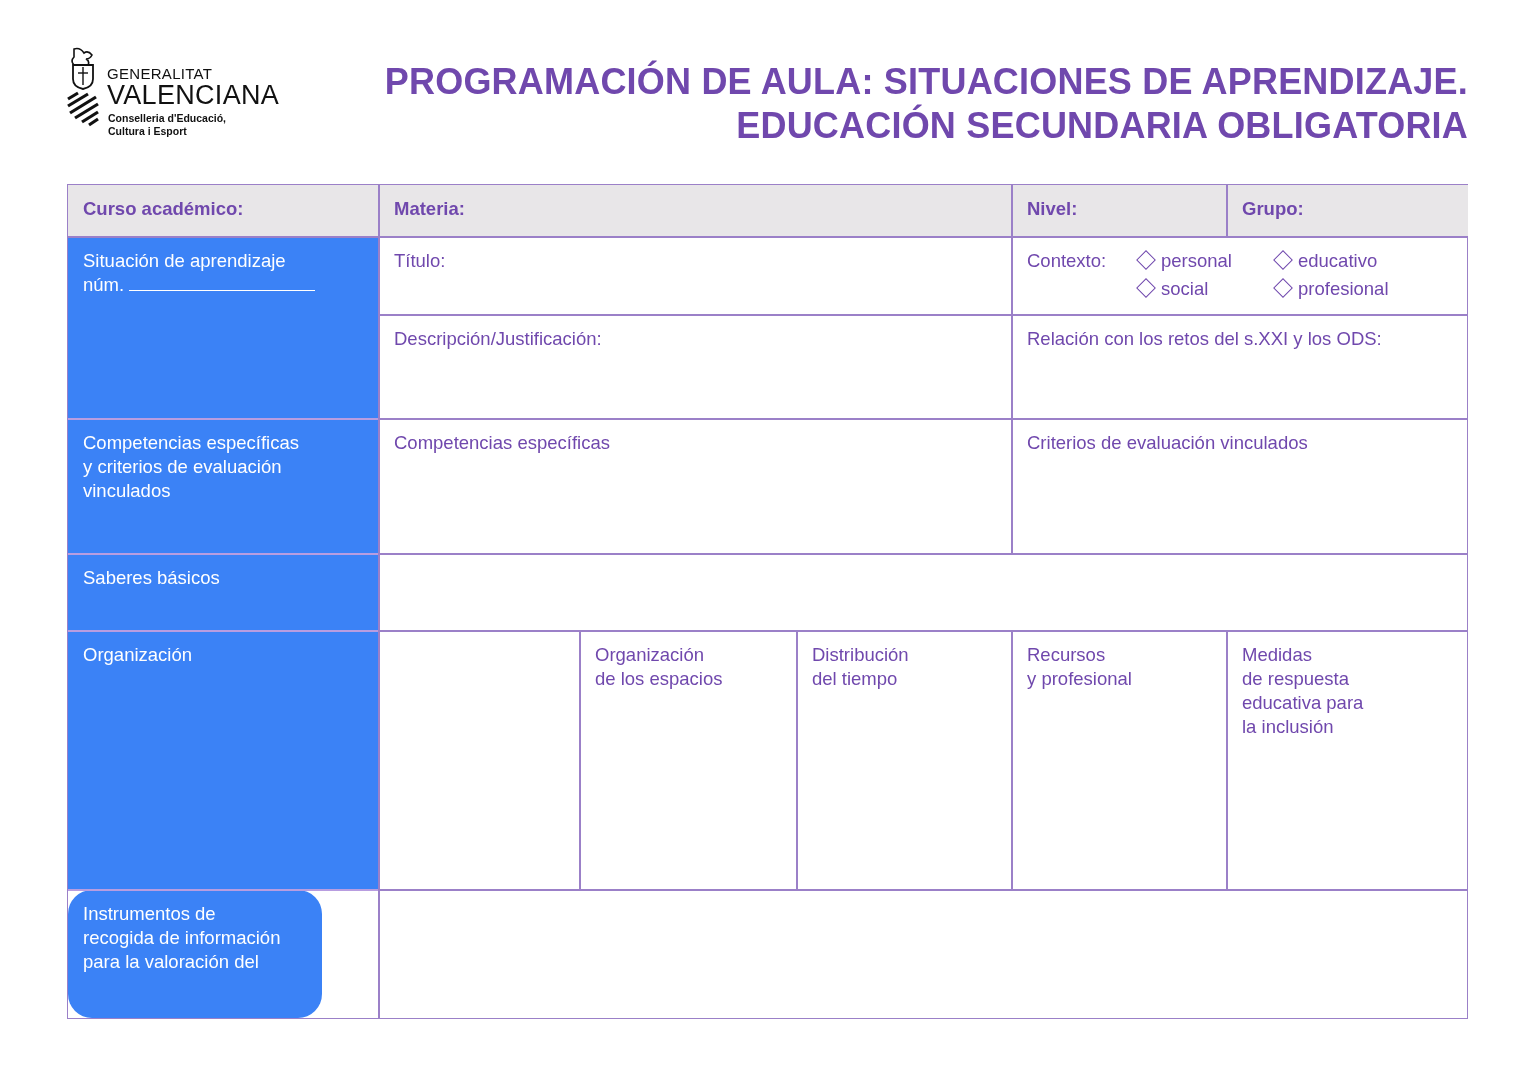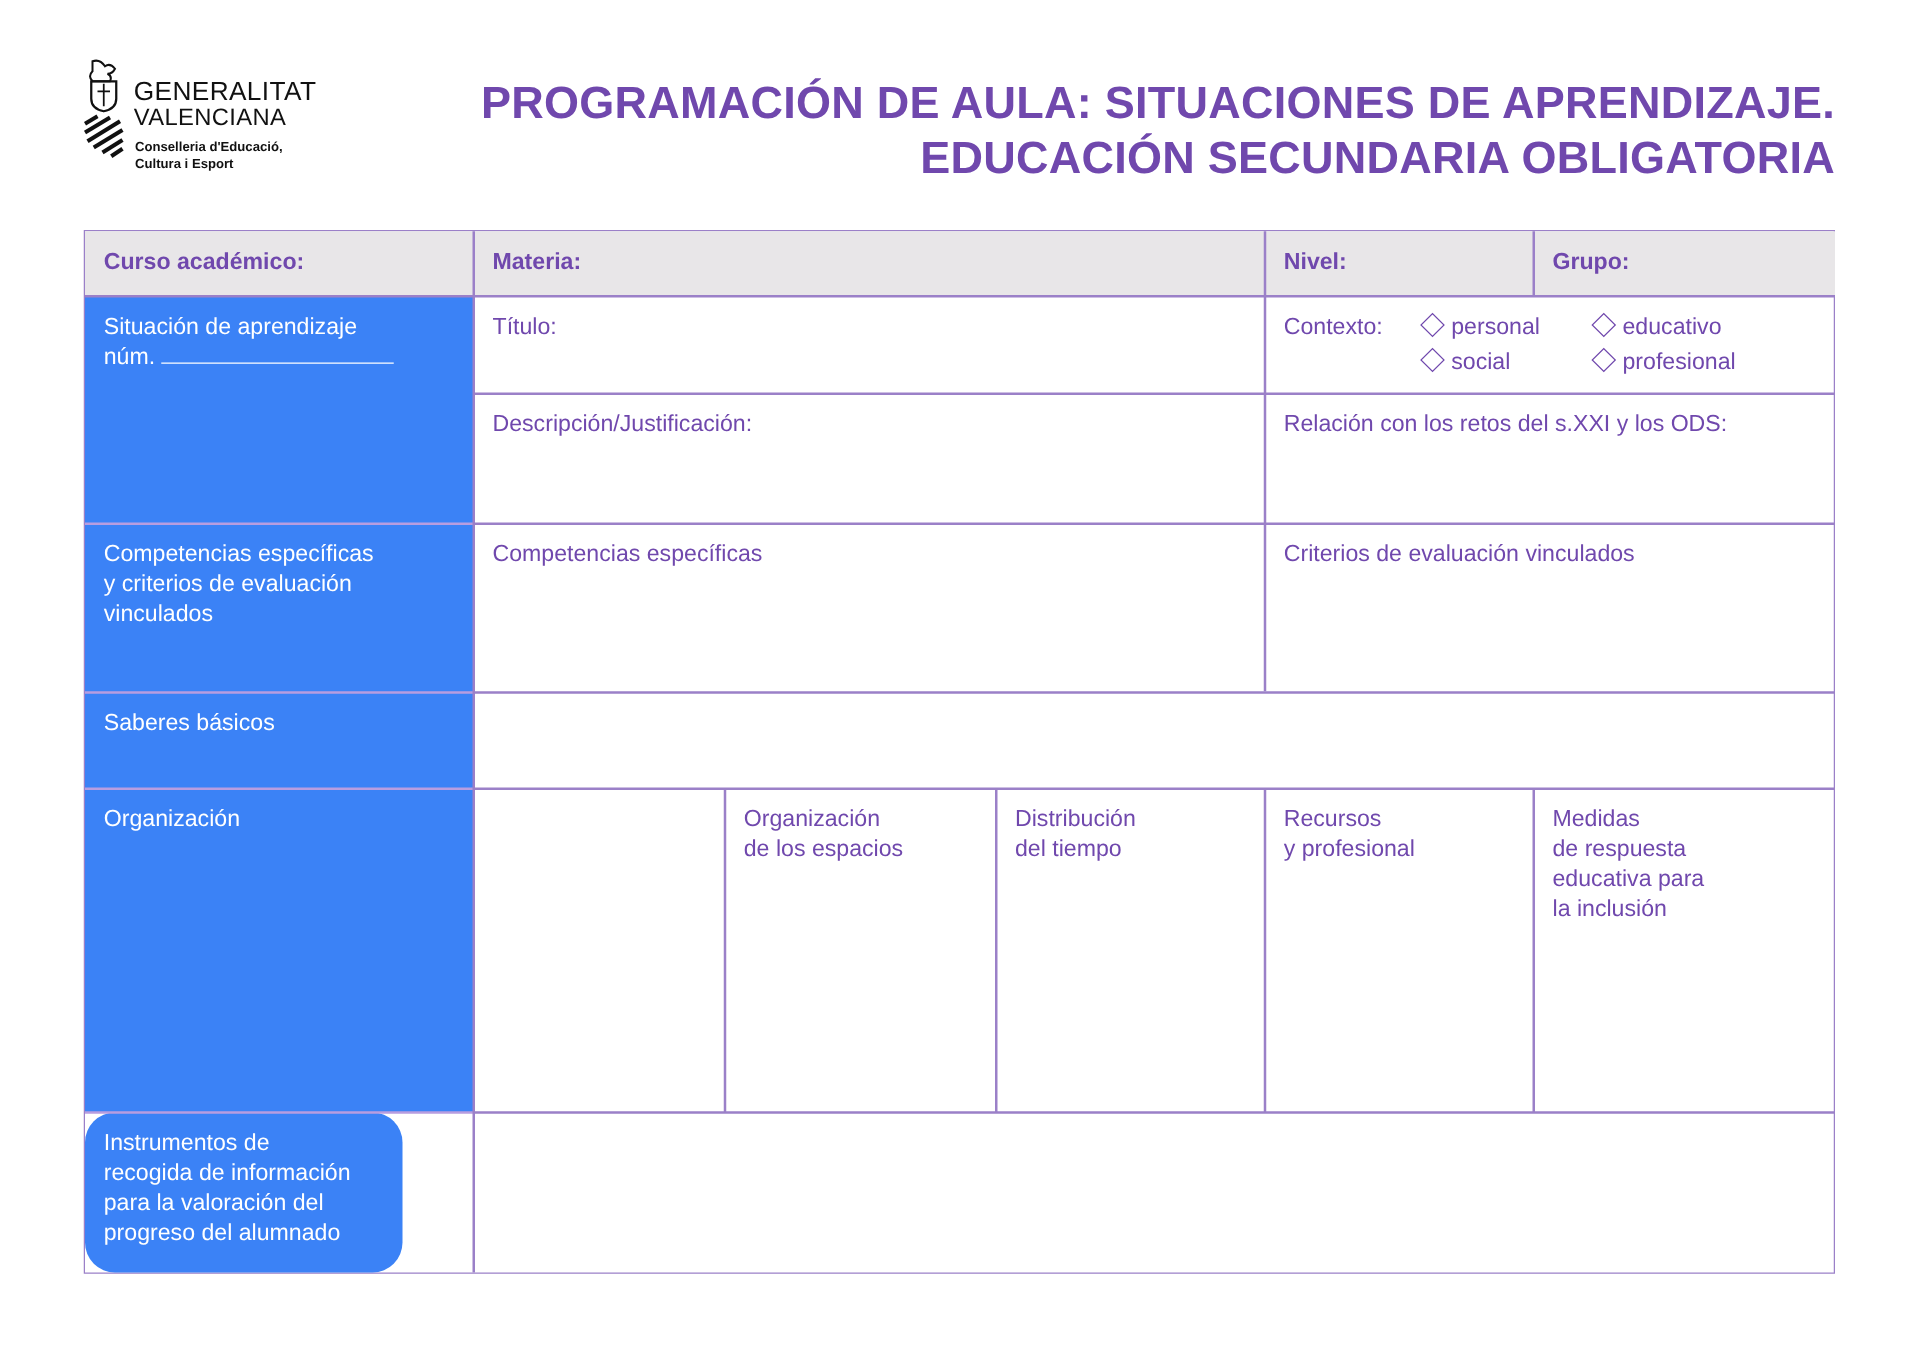--- a/index.html
+++ b/index.html
@@ -2,22 +2,22 @@
 <html><head>
 <meta charset="utf-8">
 <style>
   html, body { margin:0; padding:0; }
   body {
     width:1536px; height:1086px; background:#ffffff; position:relative; overflow:hidden;
     font-family:"Liberation Sans", "DejaVu Sans", sans-serif; color:#7048ad;
   }
   .logo { position:absolute; left:66px; top:47px; width:200px; height:95px; }
   .logo-shield { position:absolute; left:0; top:0; width:34px; height:80px; }
-  .logo-text1 { position:absolute; left:41px; top:16px; font-size:21px; letter-spacing:0.3px; color:#111; line-height:22px; }
-  .logo-text2 { position:absolute; left:41px; top:37px; font-size:19px; letter-spacing:0.3px; color:#111; line-height:22px; }
+  .logo-text1 { position:absolute; left:41px; top:16px; font-size:15px; letter-spacing:0.3px; color:#111; line-height:22px; }
+  .logo-text2 { position:absolute; left:41px; top:37px; font-size:27px; letter-spacing:0.3px; color:#111; line-height:22px; }
   .logo-sub { position:absolute; left:42px; top:65px; font-size:10.5px; font-weight:bold; color:#111; line-height:13px; }
   .title { position:absolute; right:68px; top:60px; text-align:right; font-size:36px; font-weight:bold; color:#7048ad; line-height:44px; letter-spacing:0.2px; }
 
   .grid { position:absolute; left:67px; top:184px; width:1401px; height:835px; border:1.5px solid #9b80c8; box-sizing:border-box; }
   .cell { position:absolute; box-sizing:border-box; padding:12px 15px; font-size:18.5px; line-height:24px; color:#7048ad; }
   .hdr { background:#e8e6e8; font-weight:bold; }
   .side { background:#3b82f6; color:#ffffff; font-weight:normal; }
   .vl { position:absolute; width:1.5px; background:#9b80c8; }
   .hl { position:absolute; height:1.5px; background:#9b80c8; }
   .hl-w { position:absolute; height:1.5px; background:#b89de0; }
@@ -83,21 +83,20 @@
   <div class="cell side" style="left:0;top:369px;width:311px;height:77px;">
     <div>Saberes básicos</div>
   </div>
   <div class="cell side" style="left:0;top:446px;width:311px;height:259px;">
     <div>Organización</div>
   </div>
   <div class="cell side" style="left:0;top:705px;width:254px;height:128px;border-radius:24px;">
     <div>Instrumentos de</div>
     <div>recogida de información</div>
     <div>para la valoración del</div>
-    <div>progreso del alumnado</div>
   </div>
 
   <div class="hl-w" style="left:0;top:233px;width:311px;"></div>
   <div class="hl-w" style="left:0;top:368px;width:311px;"></div>
   <div class="hl-w" style="left:0;top:445px;width:311px;"></div>
   <div class="hl-w" style="left:0;top:704px;width:311px;"></div>
 
   <div class="cell" style="left:311px;top:52px;width:633px;height:78px;">
     <span>Título:</span>
   </div>

